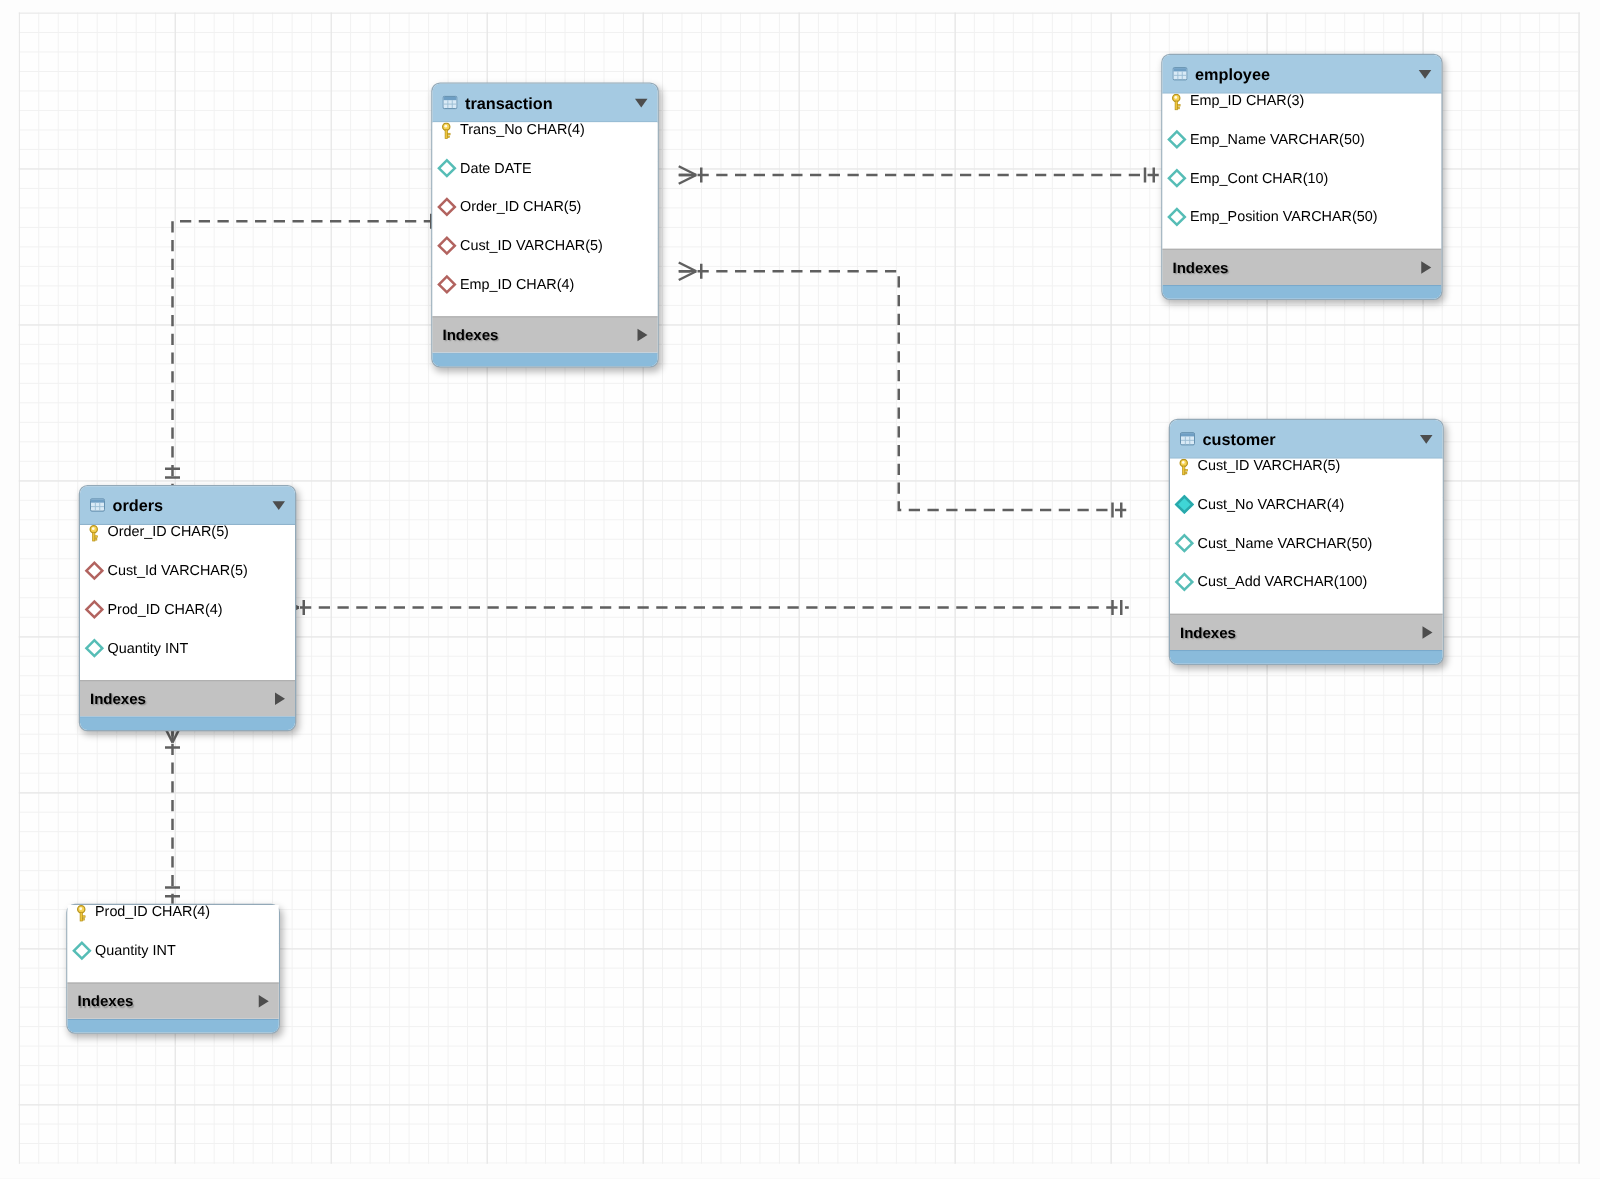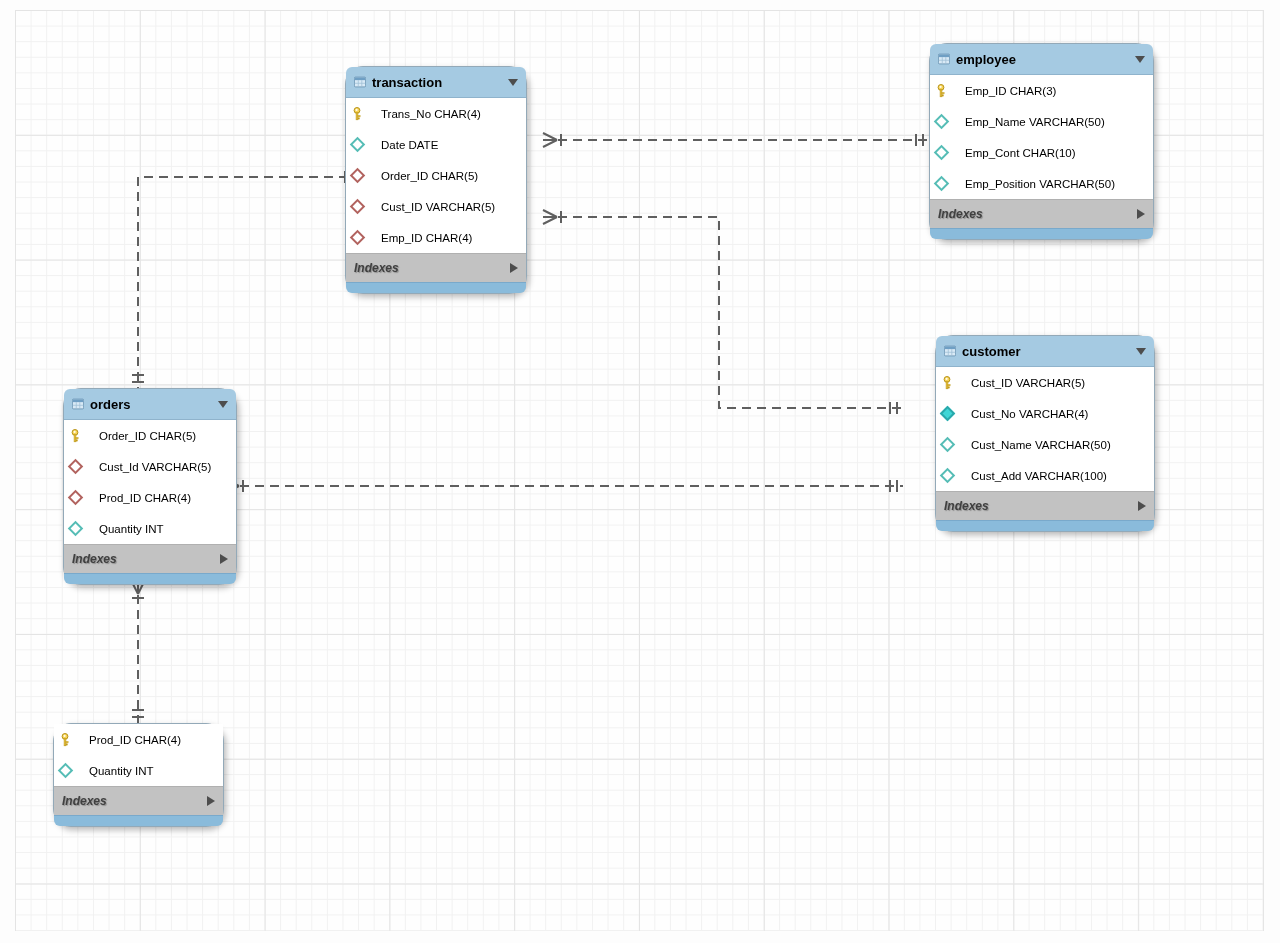--- a/index.html
+++ b/index.html
@@ -16,44 +16,44 @@
       linear-gradient(to right, #f1f1f1 1px, transparent 1px),
       linear-gradient(to bottom, #f1f1f1 1px, transparent 1px);
     background-size:124.8px 124.8px, 124.8px 124.8px, 15.6px 15.6px, 15.6px 15.6px;
   }
   #connector-layer { position:absolute; left:0; top:0; width:1280px; height:943px; }
   .rel-line { fill:none; stroke:#5f5f5f; stroke-width:2; stroke-dasharray:9 6; }
   .rel-marker { stroke:#5f5f5f; stroke-width:2; fill:none; }
 
   .table-node {
     position:absolute; background:#ffffff; border:1px solid #93a9b8;
-    border-radius:18px; box-shadow:2px 3px 6px rgba(0,0,0,0.28);
+    border-radius:7px; box-shadow:2px 3px 6px rgba(0,0,0,0.28);
   }
   .t-header {
     display:flex; align-items:center; gap:6px; height:30px; padding:0 8px;
     background:#a5cae2; border-bottom:1px solid #8fb3cc; border-radius:6px 6px 0 0;
   }
   .t-title { flex:1; font-size:13px; font-weight:bold; color:#000; white-space:nowrap; }
   .caret-down {
     width:0; height:0; border-left:5px solid transparent; border-right:5px solid transparent;
     border-top:7px solid #4d4d4d; flex:none;
   }
   .t-row {
-    display:flex; align-items:center; gap:18px; height:31px; padding:0 4px 0 5px;
+    display:flex; align-items:flex-start; gap:5px; height:31px; padding:0 4px 0 5px;
     font-size:11.5px; color:#000; background:#fff; white-space:nowrap;
   }
   .c-icon { flex:none; display:inline-flex; align-items:center; justify-content:center; width:12px; }
   .diamond { width:7px; height:7px; transform:rotate(45deg); background:#fff; border:2px solid #56bdb6; }
   .diamond-red { border-color:#b2635f; }
   .diamond-filled { border-color:#2aa8ab; background:#3fd6d6; }
   .t-indexes {
     display:flex; align-items:center; height:28px; padding:0 8px;
     background:#c2c2c2; border-top:1px solid #b0b0b0;
   }
-  .ix-label { flex:1; font-size:12px; font-weight:bold; color:#404040; text-shadow:1px 1px 1px #8f8f8f;font-style:italic; }
+  .ix-label { flex:1; font-size:12px; font-weight:bold; color:#000000; text-shadow:1px 1px 1px #8f8f8f; }
   .ix-arrow {
     width:0; height:0; border-top:5px solid transparent; border-bottom:5px solid transparent;
     border-left:8px solid #4d4d4d; flex:none;
   }
   .t-footer { height:10px; background:#8abbdb; border-radius:0 0 6px 6px; border-top:1px solid #79a9cb; }
 </style>
 </head>
 <body>
 
 <div id="canvas">

